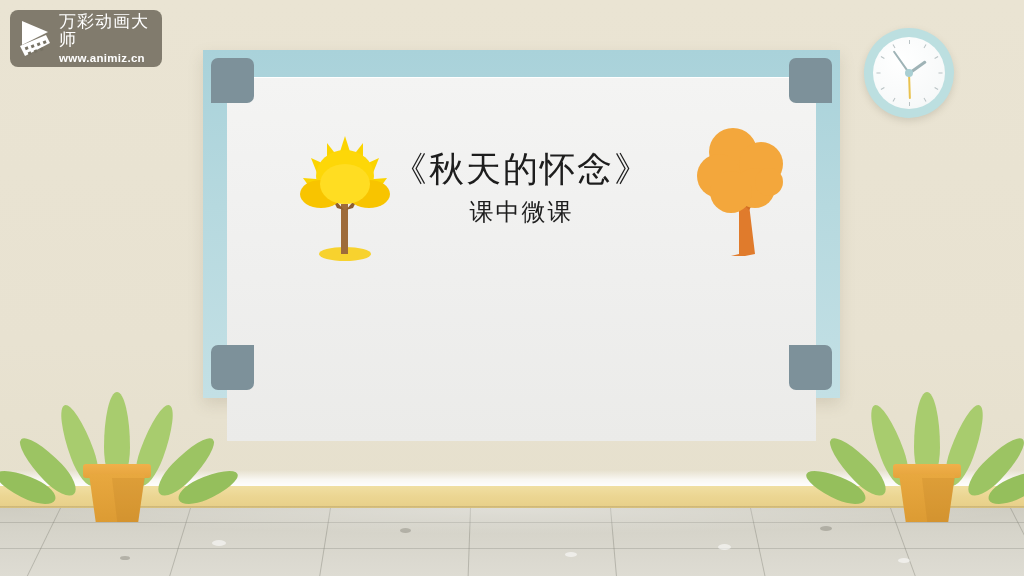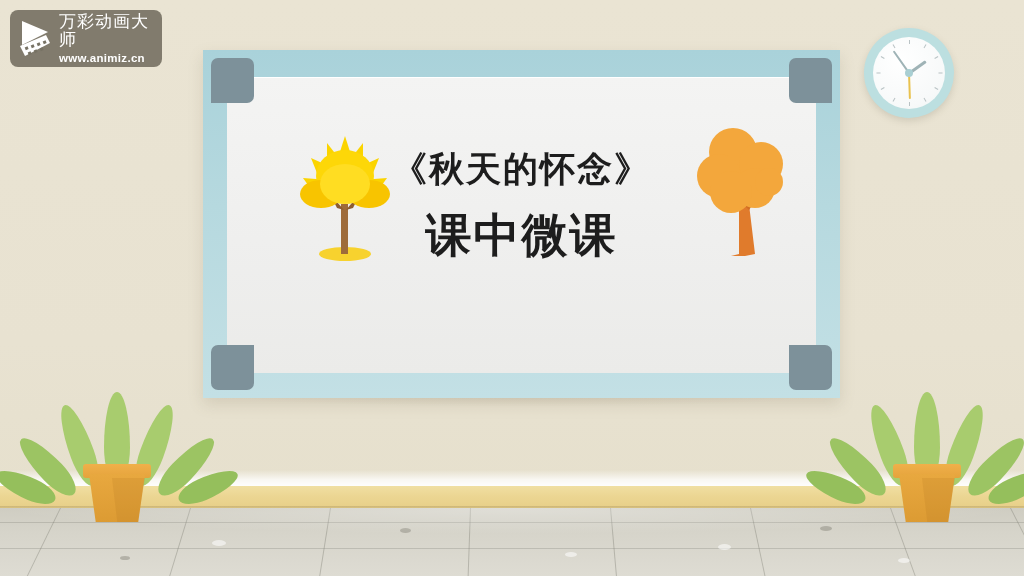--- a/index.html
+++ b/index.html
@@ -25,36 +25,36 @@
   .floor .speck{position:absolute;border-radius:50%;background:rgba(255,255,255,.55);}
   .floor .speck.dark{background:rgba(130,128,118,.45);}
   .floor-glow{position:absolute;left:0;top:508px;width:1024px;height:26px;
         background:radial-gradient(ellipse at 50% 0%,rgba(255,255,255,.35),rgba(255,255,255,0) 70%);}
 
   
   .board-wrap{position:absolute;left:203px;top:50px;width:637px;height:348px;}
   .board-frame{position:absolute;left:0;top:0;width:637px;height:348px;
         background:linear-gradient(180deg,#a9d2da 0%,#b6d9df 45%,#c3e0e5 100%);
         box-shadow:0 6px 14px rgba(120,110,85,.18);}
-  .board-face{position:absolute;left:24px;top:27px;width:589px;height:296px;
+  .board-face{position:absolute;left:24px;top:27px;width:589px;height:364px;
         background:linear-gradient(180deg,#f4f4f3 0%,#efefee 55%,#ebebe9 100%);
-        box-shadow:inset 0 1px 0 #fff;font-weight:bold;}
+        box-shadow:inset 0 1px 0 #fff;}
   .clamp{position:absolute;width:43px;height:45px;background:#7d919a;}
   .clamp.tl{left:8px;top:8px;border-radius:7px 7px 7px 0;}
   .clamp.tr{left:586px;top:8px;border-radius:7px 7px 0 7px;}
   .clamp.bl{left:8px;top:295px;border-radius:7px 0 7px 7px;}
   .clamp.br{left:586px;top:295px;border-radius:0 7px 7px 7px;}
   .board-shadow{position:absolute;left:203px;top:392px;width:637px;height:14px;
         background:radial-gradient(ellipse at 50% 0%,rgba(140,128,100,.20),rgba(140,128,100,0) 75%);}
 
   
   .title{position:absolute;left:0;top:0;width:589px;text-align:center;
         color:#1d1d1d;line-height:1.22;letter-spacing:2px;}
   .title .l1{font-size:35px;margin-top:72px;}
-  .title .l2{font-size:46px;margin-top:16px;}
+  .title .l2{font-size:24px;margin-top:6px;}
   .members{position:absolute;left:0;top:220px;width:589px;text-align:center;
         font-size:29px;color:#1f1f1f;letter-spacing:1px;white-space:nowrap;}
 
   
   .tree-y{position:absolute;left:70px;top:55px;width:96px;height:130px;}
   .tree-o{position:absolute;left:466px;top:45px;width:100px;height:140px;}
 
   
   .clock{position:absolute;left:864px;top:28px;width:90px;height:90px;}
   .clock-rim{position:absolute;left:0;top:0;width:90px;height:90px;border-radius:50%;

